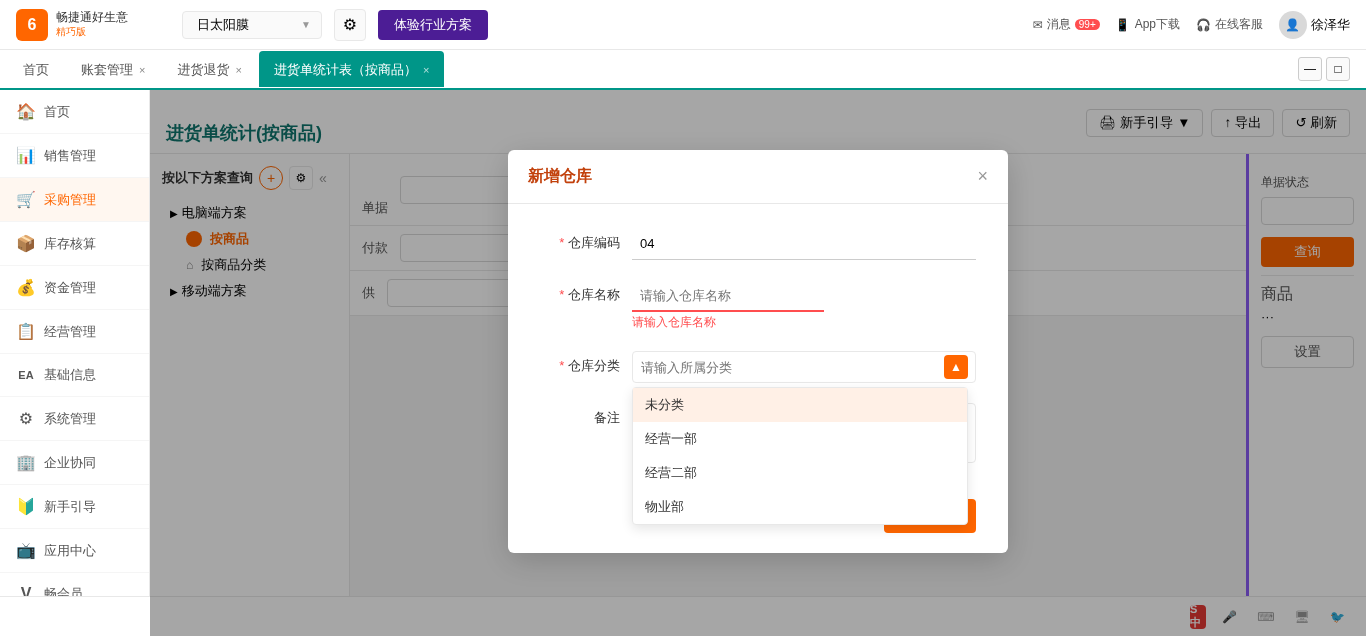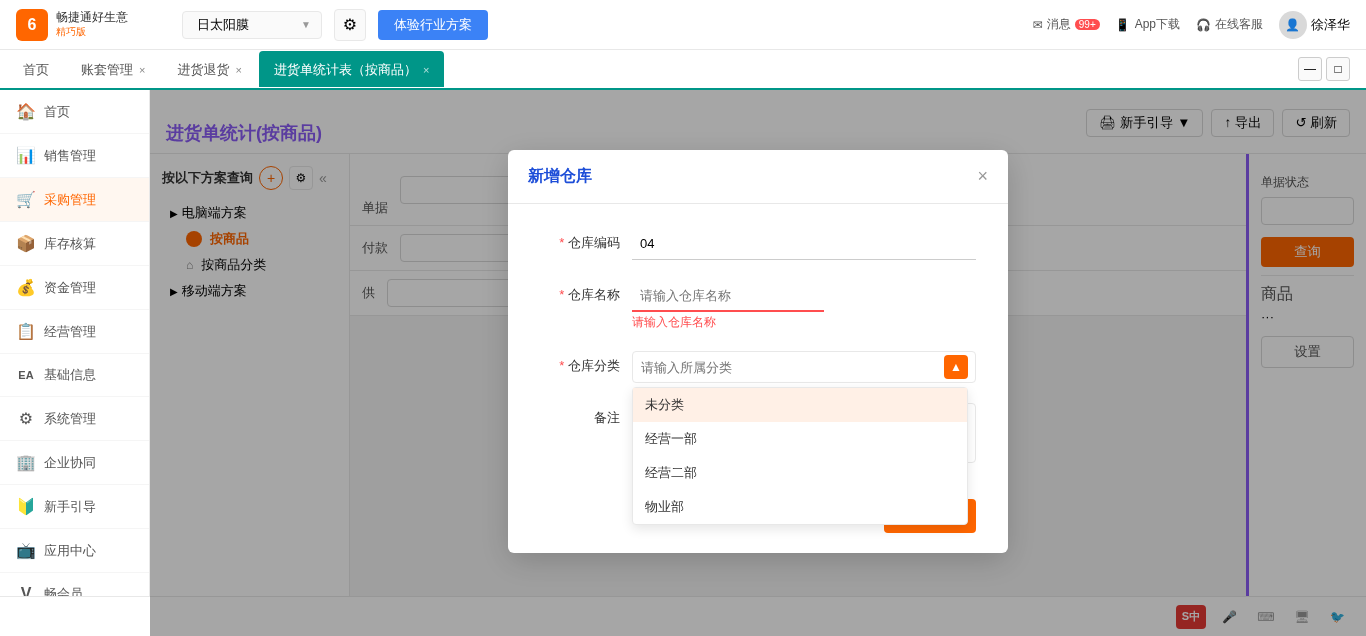--- a/index.html
+++ b/index.html
@@ -37,21 +37,21 @@
       border: 1px solid #e8e8e8; border-radius: 4px;
       padding: 4px 10px; cursor: pointer; min-width: 140px;
       background: #fafafa;
       text-align: right;
     }
     .store-selector span { flex: 1; }
     .chevron-down { font-size: 10px; color: #999; }
 
     .header-middle { flex: 1; display: flex; align-items: center; gap: 12px; padding: 0 16px; }
     .gear-btn { width: 32px; height: 32px; border: 1px solid #e8e8e8; border-radius: 4px; display: flex; align-items: center; justify-content: center; cursor: pointer; background: #fafafa; font-size: 16px; }
-    .trial-btn { background: #3b82f6; color: white; border: none; padding: 6px 16px; border-radius: 4px; cursor: pointer; font-size: 13px; }
+    .trial-btn { background: #4c1d95; color: white; border: none; padding: 6px 16px; border-radius: 4px; cursor: pointer; font-size: 13px; }
 
     .header-right { display: flex; align-items: center; gap: 16px; }
     .header-right-item { display: flex; align-items: center; gap: 4px; cursor: pointer; color: #555; font-size: 12px; }
     .badge { background: #ff4d4f; color: white; border-radius: 10px; padding: 0 4px; font-size: 10px; min-width: 18px; text-align: center; }
     .avatar-area { display: flex; align-items: center; gap: 4px; }
     .avatar { width: 28px; height: 28px; border-radius: 50%; background: #d9d9d9; display: flex; align-items: center; justify-content: center; font-size: 12px; }
 
     
     .tab-bar {
       height: 40px;
@@ -110,21 +110,21 @@
       position: absolute;
       bottom: 0;
       left: 0;
       width: 150px;
       display: flex;
       padding: 8px;
       gap: 8px;
       border-top: 1px solid #e8e8e8;
       background: #fff;
     }
-    .page-title { font-size: 18px; font-weight: bold; color: #8b5cf6; margin-bottom: 16px; margin-top: 21px; }
+    .page-title { font-size: 18px; font-weight: bold; color: #0f766e; margin-bottom: 16px; margin-top: 21px; }
     .add-btn { width: 24px; height: 24px; border: 1px solid #ff6600; border-radius: 50%; display: flex; align-items: center; justify-content: center; cursor: pointer; color: #ff6600; font-size: 14px; }
     .scheme-tree { margin-top: 8px; }
     .tree-node { padding: 4px 8px; cursor: pointer; display: flex; align-items: center; gap: 4px; }
     .tree-node-active { color: #ff6600; }
     .tree-arrow { font-size: 10px; }
     .orange-dot { width: 16px; height: 16px; border-radius: 50%; background: #ff6600; color: white; font-size: 9px; display: inline-flex; align-items: center; justify-content: center; }
     .house-icon { font-size: 12px; color: #888; }
     .query-btn { background: #ff6600; color: white; border: none; padding: 6px 20px; border-radius: 4px; cursor: pointer; }
     .set-btn { background: #fff; color: #555; border: 1px solid #d9d9d9; padding: 6px 20px; border-radius: 4px; cursor: pointer; }
 
@@ -149,21 +149,21 @@
       overflow: visible;
       position: relative;
     }
     .dialog-header {
       padding: 16px 20px;
       border-bottom: 1px solid #e8e8e8;
       display: flex;
       align-items: center;
       justify-content: space-between;
     }
-    .dialog-title { font-size: 16px; font-weight: bold; color: #1d4ed8; }
+    .dialog-title { font-size: 16px; font-weight: bold; color: #c2410c; }
     .dialog-close { cursor: pointer; color: #999; font-size: 18px; }
     .dialog-body { padding: 24px 32px; }
     .form-row {
       display: flex;
       align-items: flex-start;
       margin-bottom: 20px;
       gap: 12px;
     }
     .form-label {
       width: 80px;
@@ -580,18 +580,18 @@
         <div class="dialog-footer">
           <button class="btn-save">保存</button>
         </div>
       </div>
     </div>
 
   </div>
 </div>
 
 <div class="bottom-status">
-  <div class="bottom-icon" style="background:#e53935;border-radius:4px;color:white;font-size:11px;font-weight:bold;width:30px;">S中</div>
+  <div class="bottom-icon" style="background:#e53935;border-radius:4px;color:white;font-size:11px;font-weight:bold;width:16px;">S中</div>
   <div class="bottom-icon">🎤</div>
   <div class="bottom-icon">⌨</div>
   <div class="bottom-icon">🖥</div>
   <div class="bottom-icon">🐦</div>
 </div>
 
 </body></html>

